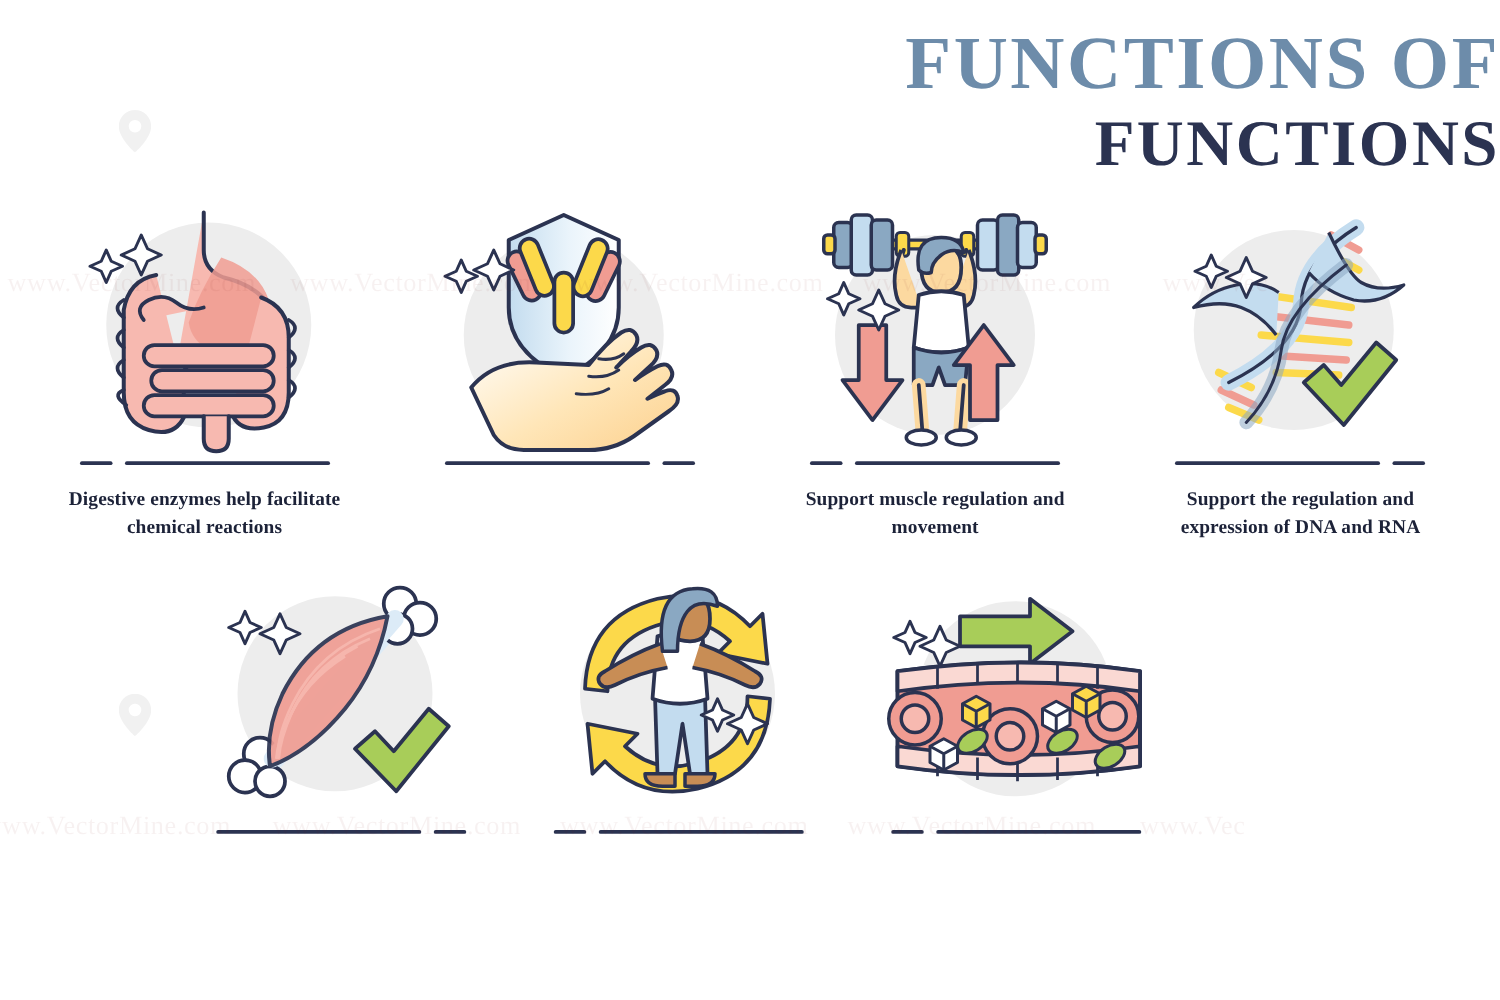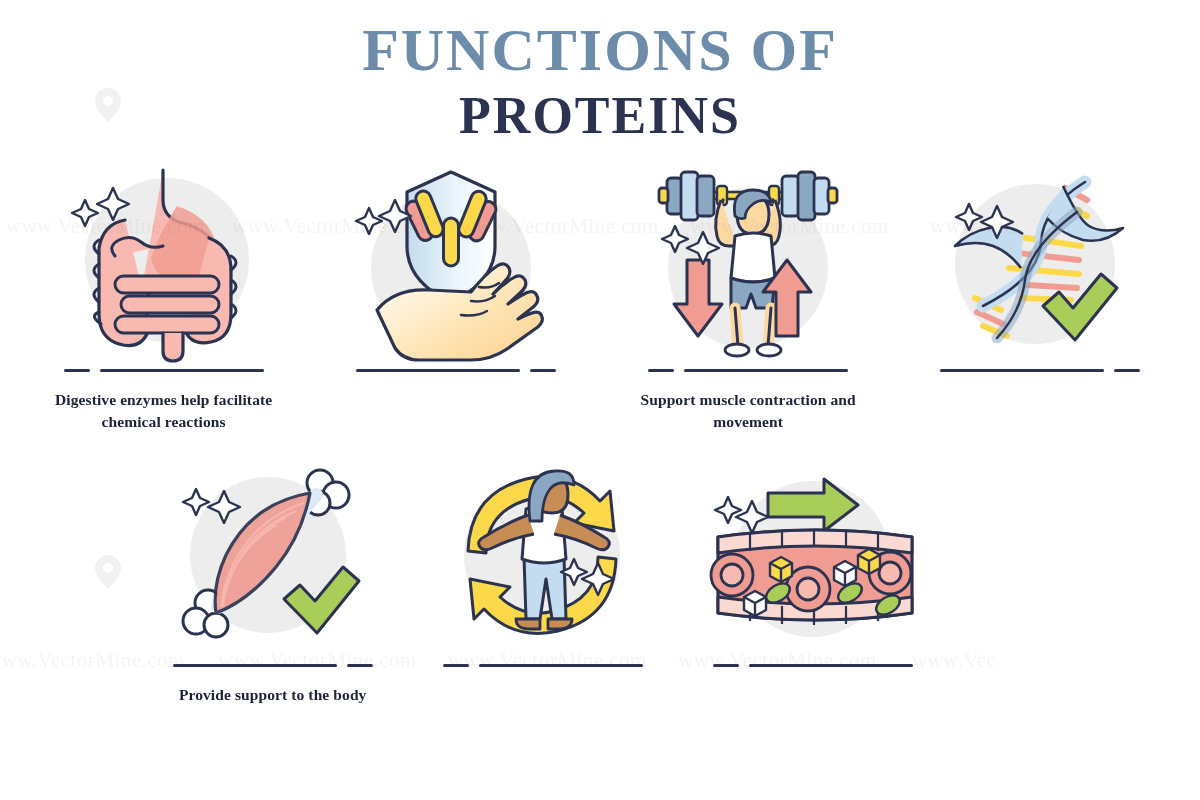--- a/index.html
+++ b/index.html
@@ -39,21 +39,21 @@
     opacity: 0.05;
   }
   .wm-logo svg { display: block; }
 
   
   .title-block {
     position: absolute;
     top: 18px;
     left: 0;
     width: 1200px;
-    text-align: center;
+    text-align: right;
     z-index: 3;
   }
   .title-line1 {
     font-size: 60px;
     font-weight: bold;
     letter-spacing: 2px;
     color: #6d8caa;
     line-height: 1.08;
     font-family: "Liberation Serif", "DejaVu Serif", serif;
   }
@@ -151,21 +151,21 @@
   </div>
   <div class="wm-logo" style="left:95px; top:555px;">
     <svg width="26" height="34" viewBox="0 0 26 34">
         <path d="M13 0C5.8 0 0 5.8 0 13c0 9.8 13 21 13 21s13-11.2 13-21C26 5.8 20.2 0 13 0zm0 18a5 5 0 110-10 5 5 0 010 10z" fill="#000"></path>
       </svg>
   </div>
 </div>
 
 <div class="title-block">
   <div class="title-line1">FUNCTIONS OF</div>
-  <div class="title-line2">PROTEINS</div>
+  <div class="title-line2">FUNCTIONS</div>
 </div>
 
 <div class="row row-1">
 
   <div class="item">
     <div class="icon-wrap">
       <svg width="210" height="200" viewBox="0 0 210 200">
         <circle cx="108" cy="100" r="82" fill="#ededed"></circle>
 
         <path d="M104 10 L104 40 q0 16 16 22 q34 8 44 36 q10 30 -14 46 q-22 14 -44 4 q-18 -8 -22 -26" fill="#f7b9b0" stroke="#2b3351" stroke-width="3.2" stroke-linecap="round" stroke-linejoin="round"></path>
@@ -285,21 +285,21 @@
         <path d="M155 176 l-22 0 l0 -44 l-13 0 l24 -32 l24 32 l-13 0z" fill="#f09c92" stroke="#2b3351" stroke-width="3" stroke-linejoin="round"></path>
 
         <path d="M32 66 l4 9 9 4 -9 4 -4 9 -4 -9 -9 -4 9 -4z" fill="#fff" stroke="#2b3351" stroke-width="2.4" stroke-linejoin="round"></path>
         <path d="M60 72 l5 11 11 5 -11 5 -5 11 -5 -11 -11 -5 11 -5z" fill="#fff" stroke="#2b3351" stroke-width="2.4" stroke-linejoin="round"></path>
       </svg>
     </div>
     <div class="divider left-dash">
       <i class="d-short"></i>
         <i class="d-long"></i>
     </div>
-    <div class="caption">Support muscle contraction and movement</div>
+    <div class="caption">Support muscle regulation and movement</div>
   </div>
 
   <div class="item">
     <div class="icon-wrap">
       <svg width="210" height="200" viewBox="0 0 210 200">
         <circle cx="100" cy="104" r="80" fill="#ededed"></circle>
 
         <g stroke-linecap="round" stroke-width="6">
           <line x1="130" y1="28" x2="152" y2="40" stroke="#f09c92"></line>
           <line x1="126" y1="42" x2="152" y2="56" stroke="#fcd94a"></line>
@@ -324,20 +324,21 @@
         <path d="M108 146 l16 -14 l14 16 l28 -34 l16 14 l-42 52z" fill="#a8cd59" stroke="#2b3351" stroke-width="3" stroke-linejoin="round"></path>
 
         <path d="M34 44 l4 9 9 4 -9 4 -4 9 -4 -9 -9 -4 9 -4z" fill="#fff" stroke="#2b3351" stroke-width="2.4" stroke-linejoin="round"></path>
         <path d="M62 46 l5 11 11 5 -11 5 -5 11 -5 -11 -11 -5 11 -5z" fill="#fff" stroke="#2b3351" stroke-width="2.4" stroke-linejoin="round"></path>
       </svg>
     </div>
     <div class="divider right-dash">
       <i class="d-long"></i>
         <i class="d-short"></i>
     </div>
+    <div class="caption">Support the regulation and expression of DNA and RNA</div>
   </div>
 </div>
 
 <div class="row row-2">
 
   <div class="item">
     <div class="icon-wrap">
       <svg width="210" height="200" viewBox="0 0 210 200">
         <circle cx="100" cy="100" r="78" fill="#ededed"></circle>
 
@@ -365,21 +366,20 @@
         <path d="M116 144 l16 -14 l15 16 l28 -34 l16 14 l-42 52z" fill="#a8cd59" stroke="#2b3351" stroke-width="3" stroke-linejoin="round"></path>
 
         <path d="M28 34 l4 9 9 4 -9 4 -4 9 -4 -9 -9 -4 9 -4z" fill="#fff" stroke="#2b3351" stroke-width="2.4" stroke-linejoin="round"></path>
         <path d="M56 36 l5 11 11 5 -11 5 -5 11 -5 -11 -11 -5 11 -5z" fill="#fff" stroke="#2b3351" stroke-width="2.4" stroke-linejoin="round"></path>
       </svg>
     </div>
     <div class="divider right-dash">
       <i class="d-long"></i>
         <i class="d-short"></i>
     </div>
-    <div class="caption">Provide support to the body</div>
   </div>
 
   <div class="item">
     <div class="icon-wrap">
       <svg width="210" height="200" viewBox="0 0 210 200">
         <circle cx="104" cy="100" r="78" fill="#ededed"></circle>
 
         <path d="M30 96 q2 -58 58 -72 q44 -10 74 22 l10 -10 l4 40 l-40 -8 l10 -10 q-24 -22 -54 -14 q-44 12 -44 54z" fill="#fcd94a" stroke="#2b3351" stroke-width="3" stroke-linejoin="round"></path>
 
         <path d="M178 104 q-2 58 -58 72 q-44 10 -74 -22 l-10 10 l-4 -40 l40 8 l-10 10 q24 22 54 14 q44 -12 44 -54z" fill="#fcd94a" stroke="#2b3351" stroke-width="3" stroke-linejoin="round"></path>

